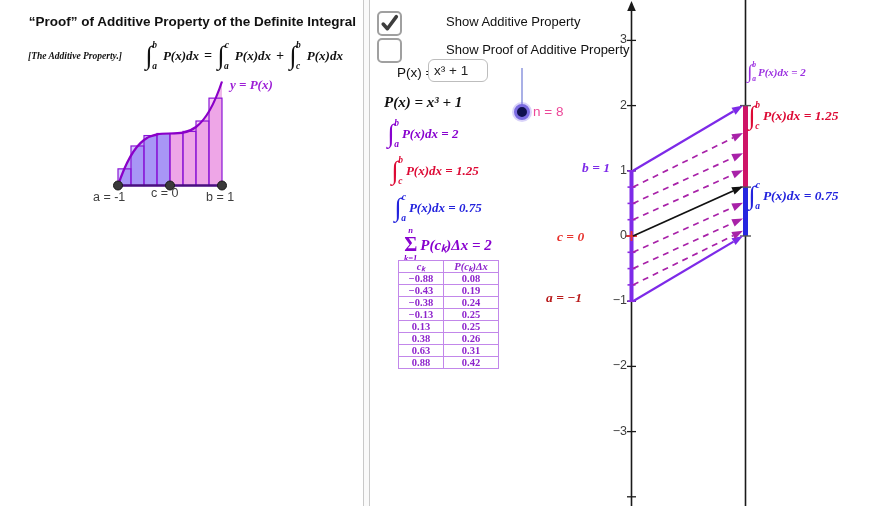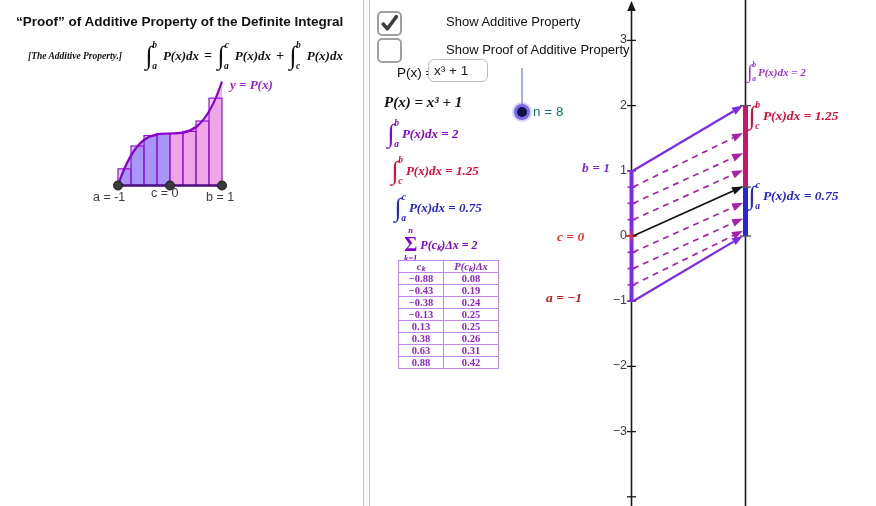--- a/index.html
+++ b/index.html
@@ -1,21 +1,21 @@
 <!DOCTYPE html>
 <html><head>
 <meta charset="utf-8">
 <style>
   html,body{margin:0;padding:0;}
   body{position:relative;width:876px;height:506px;background:#fff;overflow:hidden;
        font-family:"Liberation Sans",sans-serif;color:#111;}
   .abs{position:absolute;}
   .math{font-family:"Liberation Serif",serif;font-style:italic;font-weight:bold;}
   
-  .lp-title{left:16px;top:14px;width:340px;text-align:left;font-size:13.5px;font-weight:bold;}
+  .lp-title{left:16px;top:14px;width:340px;text-align:right;font-size:13.5px;font-weight:bold;}
   .lp-formula{left:28px;top:40px;display:flex;align-items:center;gap:3px;}
   .prop-tag{font-family:"Liberation Serif",serif;font-weight:bold;font-size:9.5px;margin-right:20px;}
   .intwrap{display:inline-flex;align-items:center;}
   .int-sign{font-family:"Liberation Serif",serif;font-size:26px;line-height:1;font-style:italic;}
   .int-b{display:inline-flex;flex-direction:column;justify-content:space-between;height:30px;
          font-size:9.5px;line-height:1;margin-left:0px;padding:1px 0;font-family:"Liberation Serif",serif;font-style:italic;font-weight:bold;}
   .int-hi{align-self:flex-end;}
   .mtext{font-size:13px;margin-left:3px;}
   .oper{font-size:14px;margin:0 2px;font-weight:bold;font-family:"Liberation Serif",serif;}
   .curve-lbl{left:230px;top:77px;font-size:13px;color:#9d1fd6;}
@@ -27,21 +27,21 @@
   .cbox{width:21px;height:21px;border:2px solid #a0a0a0;border-radius:5px;background:#fff;
         display:flex;align-items:center;justify-content:center;cursor:pointer;}
   .cb-label{font-size:13px;margin-left:36px;}
   .fn-label{font-size:13.5px;}
   .fn-input{left:428px;top:59px;width:48px;height:21px;border:1.5px solid #bdbdbd;border-radius:6px;
             padding:0 5px;font-size:13.5px;font-family:"Liberation Sans",sans-serif;color:#222;}
   .fn-display{left:384px;top:94px;font-size:15px;}
   .slider-line{left:521px;top:68px;width:2px;height:46px;background:#a9b0e6;}
   .slider-dot{left:514px;top:104px;width:10px;height:10px;border:3px solid #7b6be0;background:#10104d;
               border-radius:50%;box-shadow:0 0 0 2px rgba(130,110,235,0.30);cursor:pointer;}
-  .slider-label{left:533px;top:104px;font-size:13.5px;color:#0f766e;}
+  .slider-label{left:533px;top:104px;font-size:13.5px;color:#ec4899;}
   .readout{display:flex;align-items:center;}
   .sumwrap{display:inline-flex;flex-direction:column;align-items:center;line-height:1;
            font-family:"Liberation Serif",serif;font-style:italic;font-weight:bold;}
   .sum-n,.sum-k{font-size:8.5px;}
   .sum-s{font-size:20px;font-style:normal;line-height:0.95;}
   
   .ptable{left:398px;top:260px;border-collapse:collapse;}
   .ptable th,.ptable td{border:1px solid #c287ea;color:#8e24cc;font-family:"Liberation Serif",serif;
         font-weight:bold;font-size:10.5px;text-align:center;padding:0 3px;height:10.5px;line-height:1.05;}
   .ptable th{font-style:italic;}
@@ -168,21 +168,21 @@
       </span>
     </span>
   <span class="mtext">P(x)dx = 0.75</span>
 </div>
 <div class="abs readout math" style="left:404px;top:226px;color:#8802cf">
   <span class="sumwrap">
     <span class="sum-n">n</span>
     <span class="sum-s">Σ</span>
     <span class="sum-k">k=1</span>
   </span>
-  <span class="mtext" style="font-size:12px">P(cₖ)Δx = 2</span>
+  <span class="mtext" style="font-size:15px">P(cₖ)Δx = 2</span>
 </div>
 
 <table class="abs ptable">
   <thead>
     <tr>
       <th class="c1">cₖ</th>
       <th class="c2">P(cₖ)Δx</th>
     </tr>
   </thead>
   <tbody id="tbl-body">

